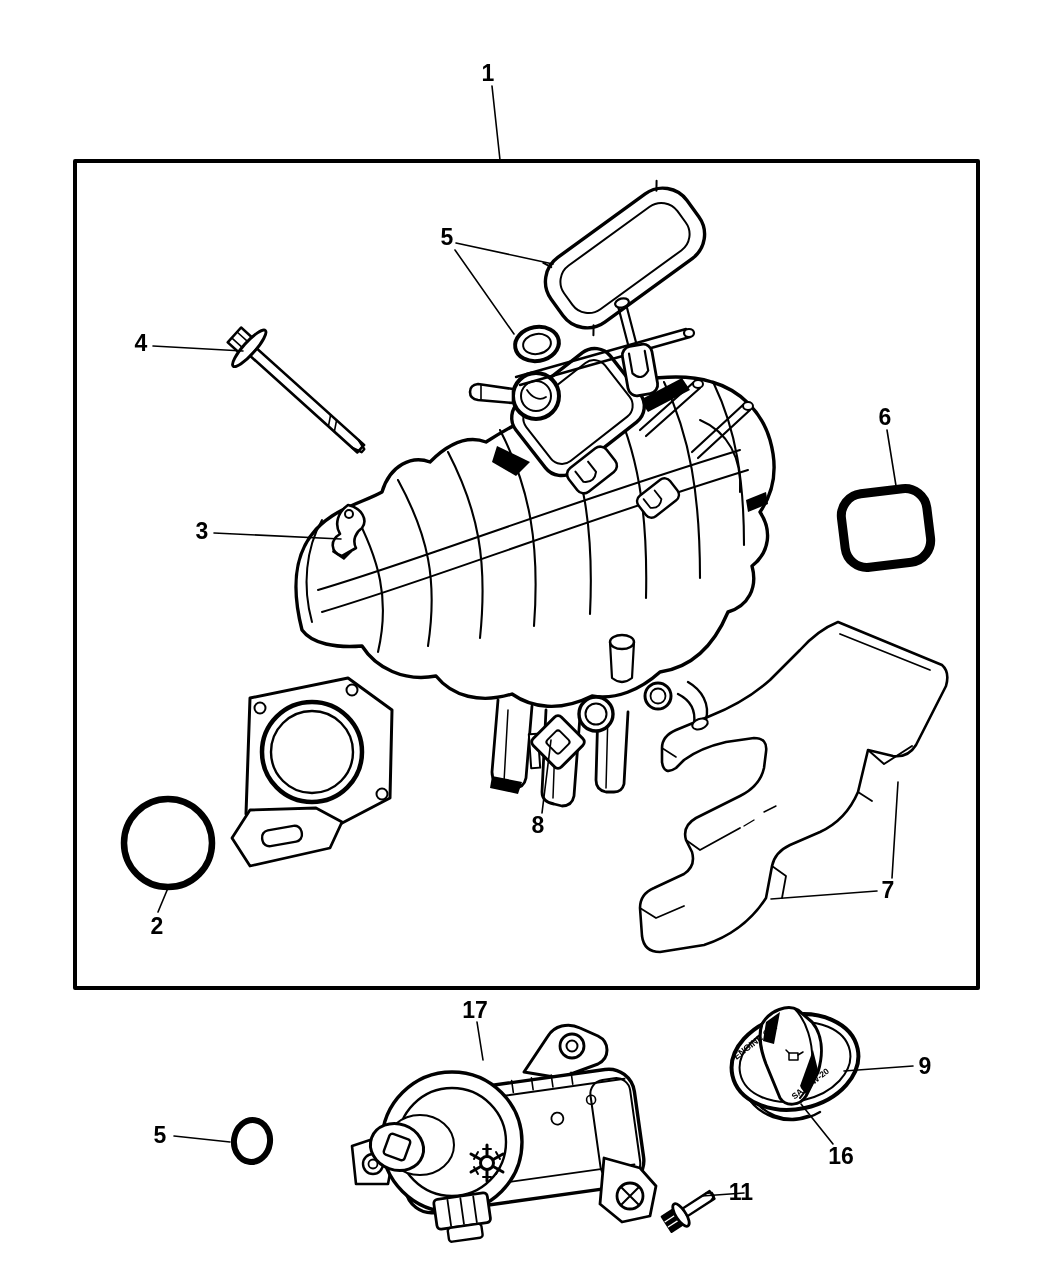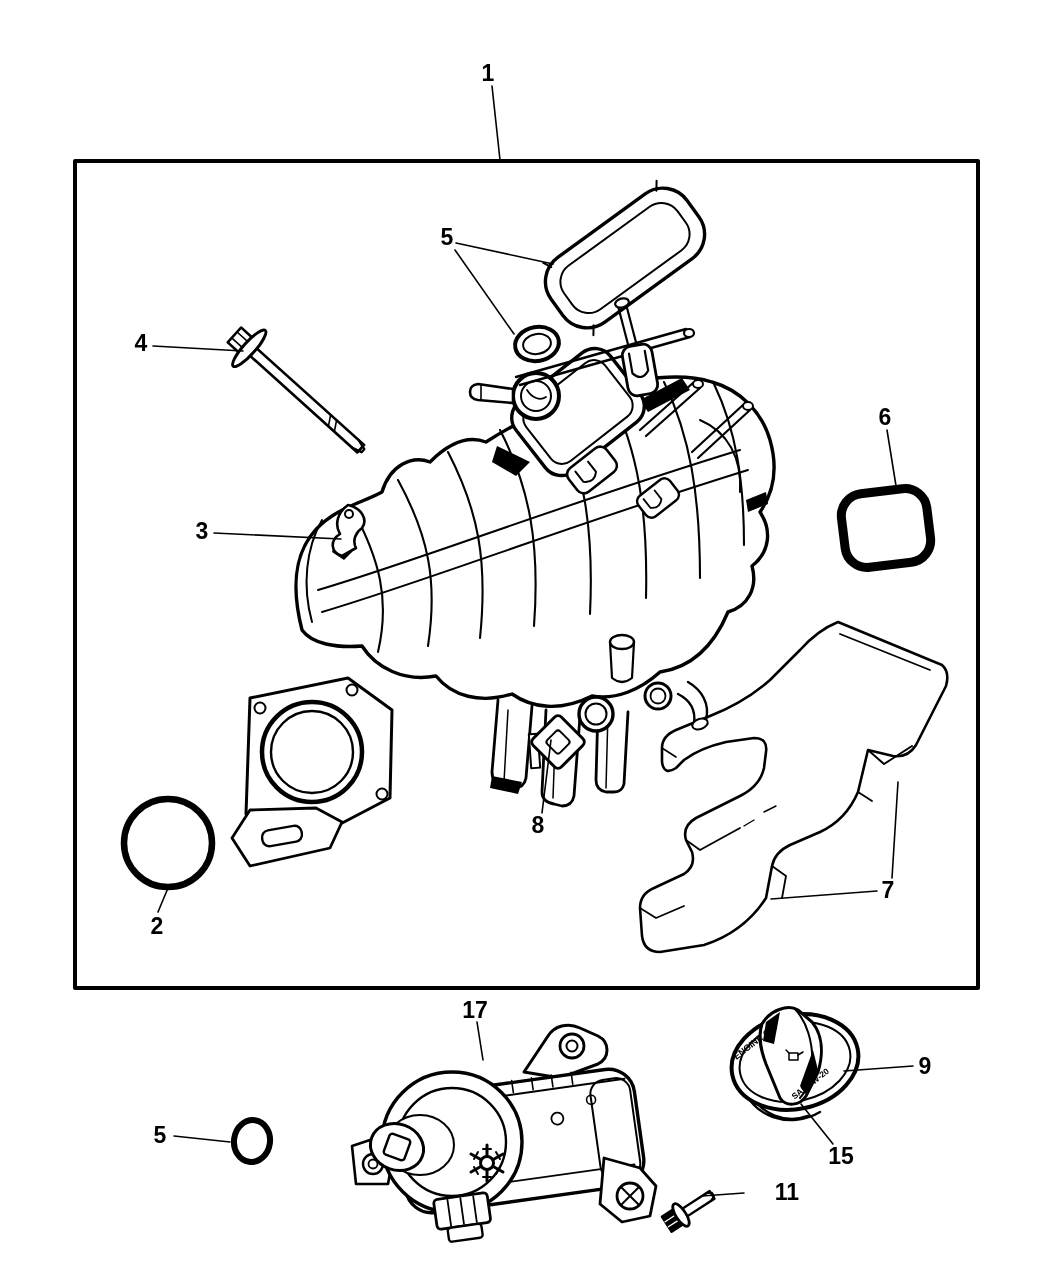--- a/index.html
+++ b/index.html
@@ -272,19 +272,19 @@
 <div>
   <div class="callout" style="left:488px;top:73px">1</div>
   <div class="callout" style="left:157px;top:926px">2</div>
   <div class="callout" style="left:202px;top:531px">3</div>
   <div class="callout" style="left:141px;top:343px">4</div>
   <div class="callout" style="left:447px;top:237px">5</div>
   <div class="callout" style="left:885px;top:417px">6</div>
   <div class="callout" style="left:888px;top:890px">7</div>
   <div class="callout" style="left:538px;top:825px">8</div>
   <div class="callout" style="left:925px;top:1066px">9</div>
-  <div class="callout" style="left:841px;top:1156px">15</div>
-  <div class="callout" style="left:787px;top:1192px">11</div>
+  <div class="callout" style="left:841px;top:1156px">16</div>
+  <div class="callout" style="left:741px;top:1192px">11</div>
   <div class="callout" style="left:475px;top:1010px">17</div>
   <div class="callout" style="left:160px;top:1135px">5</div>
 </div>
 
 </div>
 
 </body></html>

